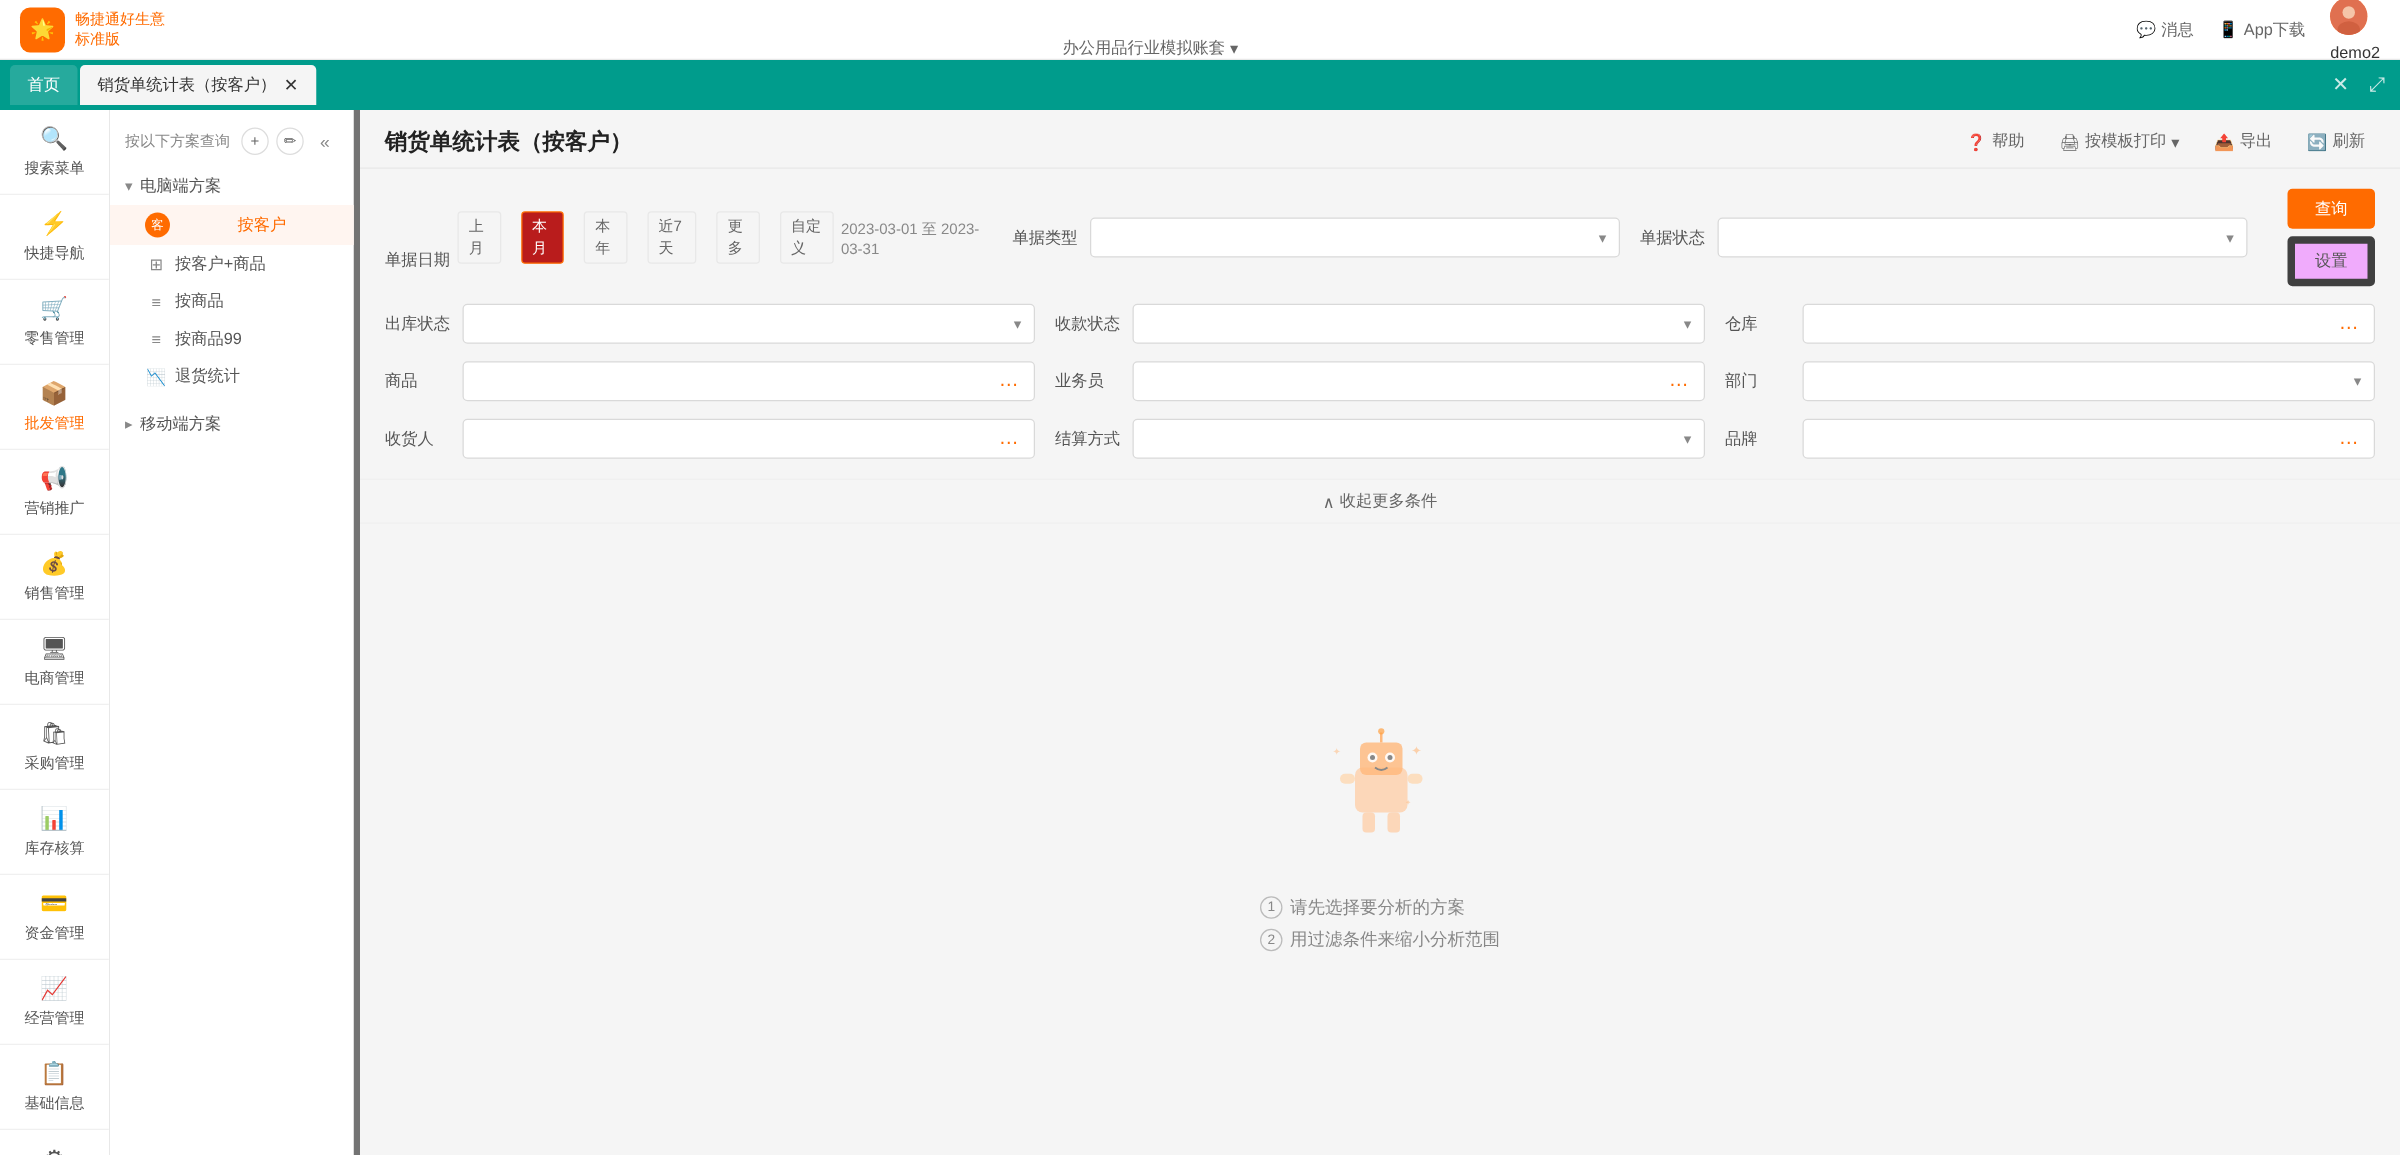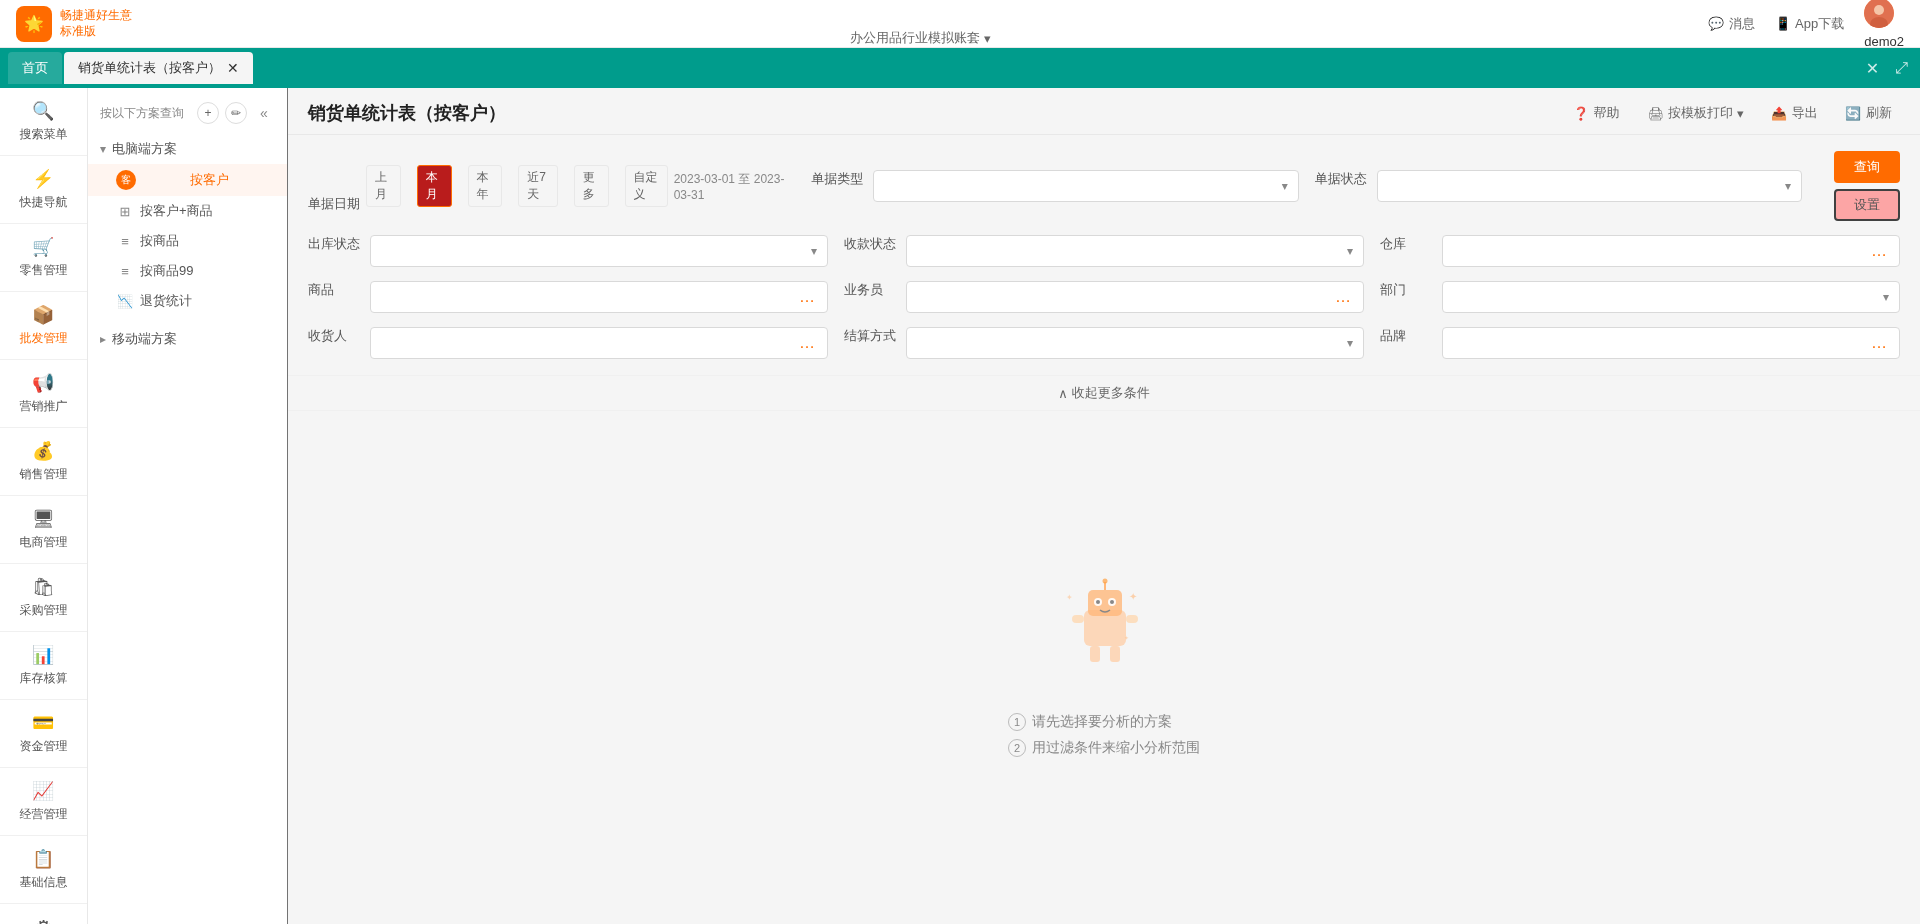--- a/index.html
+++ b/index.html
@@ -54,21 +54,21 @@
     .sidebar-item.active { color: #ff6b00; }
     .sidebar-item .s-icon { font-size: 18px; }
     .sidebar-divider { height: 4px; background: #f5f5f5; }
 
     
     .content-area { flex: 1; display: flex; flex-direction: column; overflow: hidden; }
 
     
     .page-inner { display: flex; height: 100%; }
     .left-panel {
-      width: 200px; border-right: 1px solid #737373; flex-shrink: 0;
+      width: 200px; border-right: 5px solid #737373; flex-shrink: 0;
       background: #fff; padding: 8px 0;
     }
     .left-panel-header {
       display: flex; align-items: center; justify-content: space-between;
       padding: 6px 12px; font-size: 13px; color: #555;
     }
     .left-panel-title { font-size: 12px; color: #888; }
     .left-panel-actions { display: flex; gap: 6px; align-items: center; }
     .lp-action-btn { width: 22px; height: 22px; border-radius: 50%; border: 1px solid #ddd; display: flex; align-items: center; justify-content: center; cursor: pointer; color: #666; font-size: 12px; }
     .lp-collapse { width: 22px; height: 22px; display: flex; align-items: center; justify-content: center; cursor: pointer; color: #888; font-size: 14px; }
@@ -102,21 +102,21 @@
       display: flex; align-items: center; gap: 4px;
       color: #666; font-size: 13px; cursor: pointer; padding: 4px 8px;
       border-radius: 4px;
     }
 
     
     .filter-area { padding: 16px 20px; border-bottom: 1px solid #f0f0f0; }
     .filter-row { display: flex; align-items: center; gap: 16px; margin-bottom: 14px; }
     .filter-row:last-child { margin-bottom: 0; }
 
-    .filter-item { display: flex; gap: 8px; flex: 1; }
+    .filter-item { display: flex; align-items: center; gap: 8px; flex: 1; }
     .filter-label { color: #555; font-size: 13px; white-space: nowrap; min-width: 54px; }
 
     .date-filter { display: flex; align-items: center; gap: 6px; flex: 1; }
     .date-label { color: #555; font-size: 13px; white-space: nowrap; margin-top: 36px; }
     .date-tabs { display: flex; align-items: center; gap: 16px; }
     .date-tab {
       padding: 3px 8px; border-radius: 3px; cursor: pointer;
       font-size: 12px; color: #666; background: #f5f5f5; border: 1px solid #e8e8e8;
     }
     .date-tab.active { background: #b91c1c; color: #fff; border-color: #ff6b00; }
@@ -134,21 +134,21 @@
 
     
     .query-section {
       display: flex; flex-direction: column; gap: 6px; margin-left: 16px; flex-shrink: 0;
     }
     .btn-query {
       background: #ff6b00; color: #fff; border: none; border-radius: 4px;
       padding: 7px 20px; cursor: pointer; font-size: 13px; white-space: nowrap;
     }
     .btn-settings {
-      background: #fca5a5; color: #555; border: 2px solid #404040; border-radius: 4px;
+      background: #f0abfc; color: #555; border: 6px solid #404040; border-radius: 4px;
       padding: 5px 16px; cursor: pointer; font-size: 13px; white-space: nowrap;
     }
 
     
     .collapse-bar {
       display: flex; align-items: center; justify-content: center;
       padding: 8px; cursor: pointer; color: #666; font-size: 13px;
       gap: 4px; border-bottom: 1px solid #f0f0f0;
     }
 

